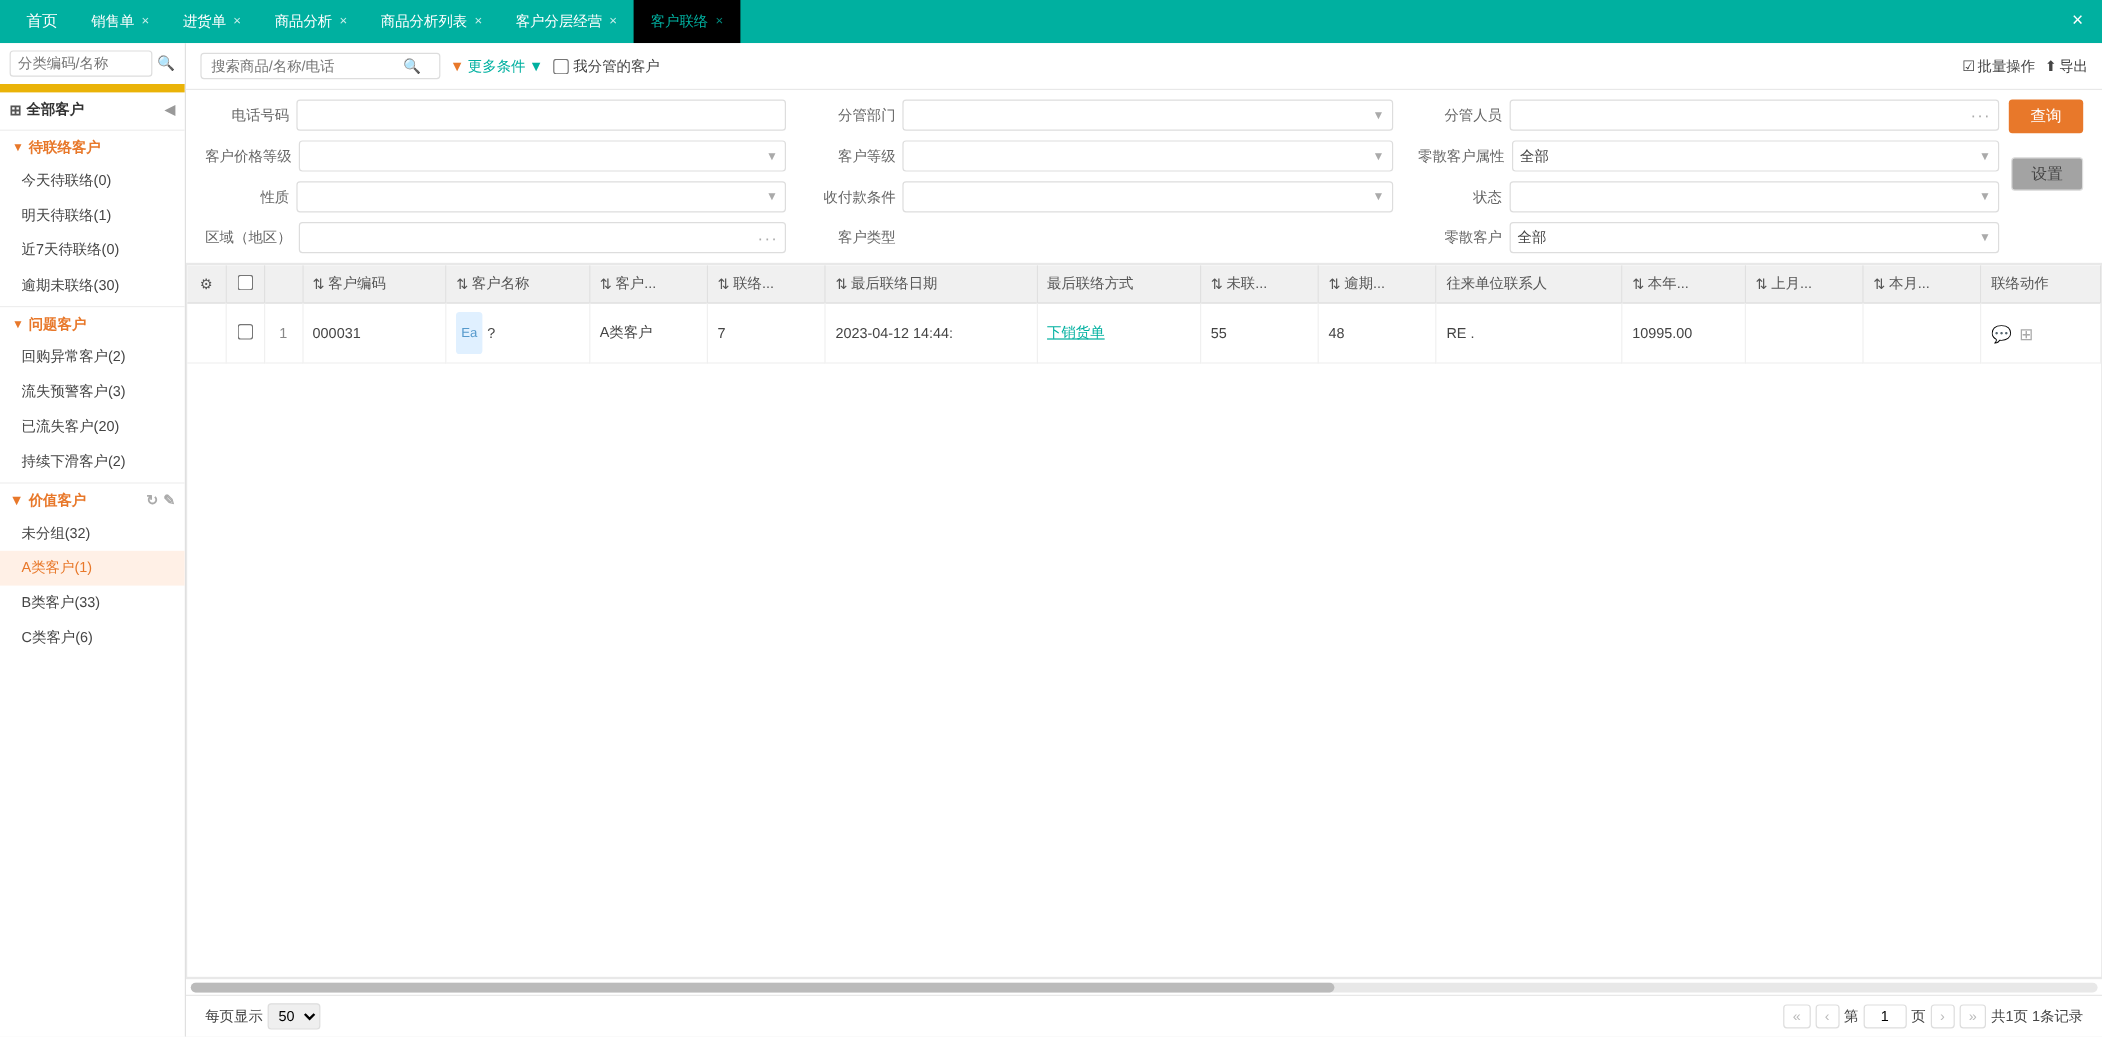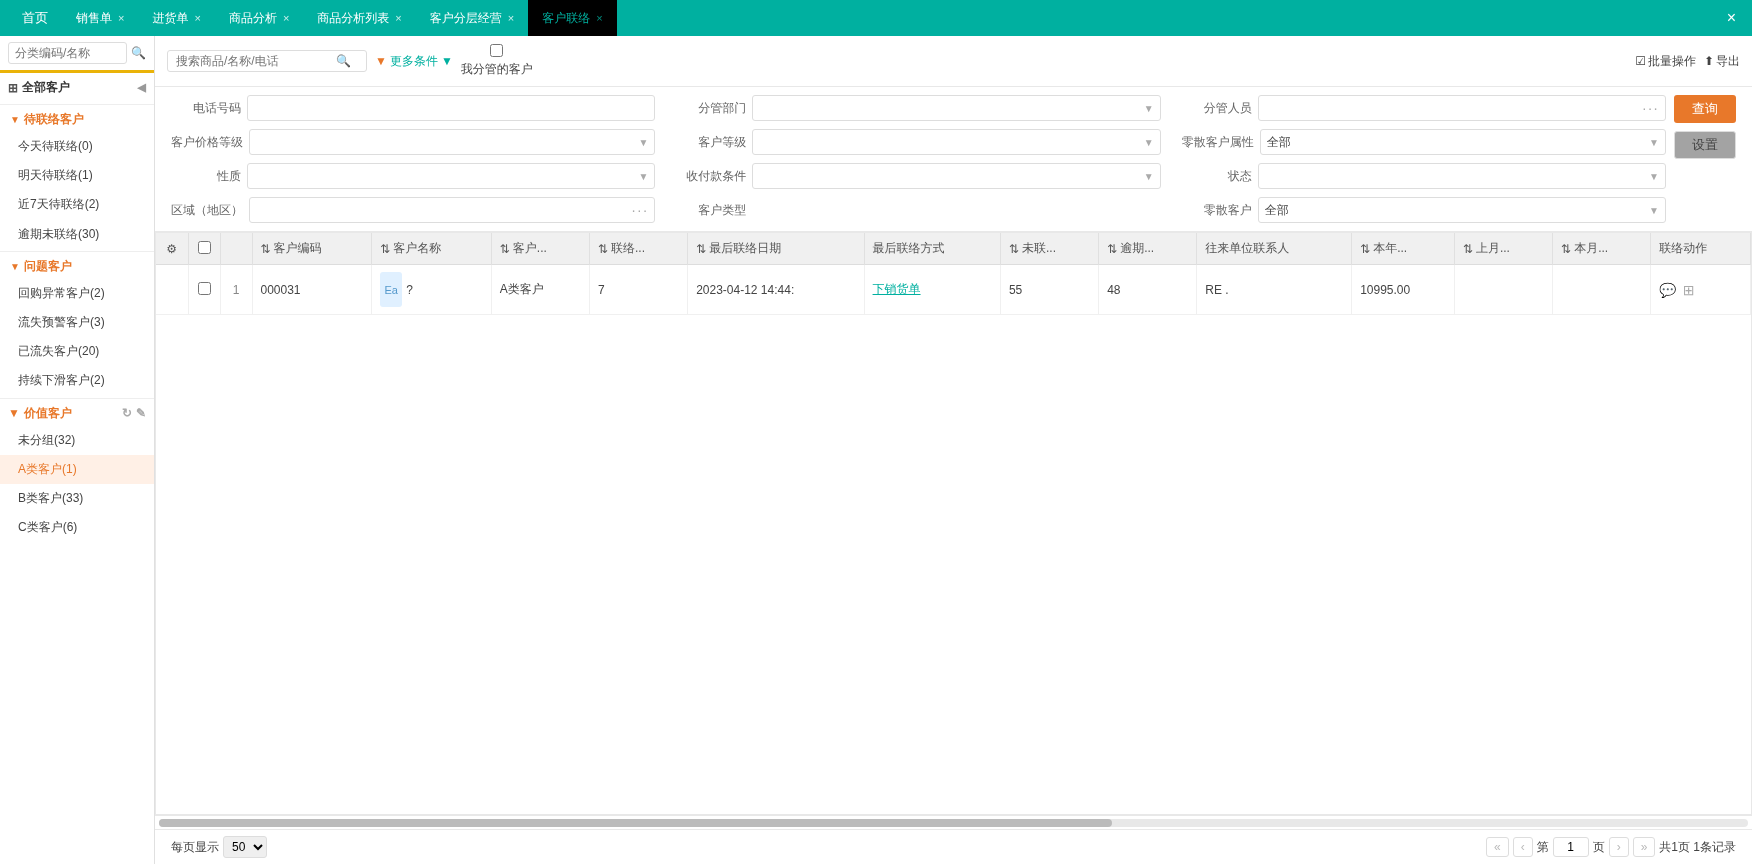--- a/index.html
+++ b/index.html
@@ -54,21 +54,21 @@
       background: white;
       border-right: 1px solid #e0e0e0;
       display: flex;
       flex-direction: column;
       overflow-y: auto;
     }
     .sidebar-search {
       display: flex;
       align-items: center;
       padding: 6px 8px;
-      border-bottom: 3px solid #eab308;
+      border-bottom: 7px solid #eab308;
     }
     .sidebar-search input {
       border: 1px solid #ddd;
       border-radius: 3px;
       padding: 3px 6px;
       width: 100%;
       font-size: 12px;
       outline: none;
       color: #999;
     }
@@ -169,21 +169,20 @@
       font-size: 12px;
     }
     .filter-icon { color: #e8782a; }
     .my-customers {
       display: flex;
       align-items: center;
       gap: 4px;
       font-size: 12px;
       color: #444;
       cursor: pointer;
-      flex-direction: column;
     }
     .my-customers input[type=checkbox] { cursor: pointer; }
     .top-right-actions {
       margin-left: auto;
       display: flex;
       align-items: center;
       gap: 8px;
     }
     .top-right-actions .action-link {
       color: #444;
@@ -259,22 +258,23 @@
       color: #444;
       border: 1px solid #ddd;
       border-radius: 3px;
       padding: 4px 16px;
       font-size: 13px;
       cursor: pointer;
     }
     .filter-actions {
       display: flex;
       flex-direction: column;
-      gap: 8px;
+      gap: 20px;
       margin-left: 8px;
+      align-items: flex-end;
     }
 
     
     .table-container {
       flex: 1;
       background: white;
       margin: 0;
       overflow: auto;
       border: 1px solid #e8e8e8;
     }
@@ -449,21 +449,21 @@
     </div>
 
     <div class="sidebar-divider"></div>
 
     <div class="sidebar-group-label">
       <span class="tri">▼</span>
       <span>待联络客户</span>
     </div>
     <div class="sidebar-item">今天待联络(0)</div>
     <div class="sidebar-item">明天待联络(1)</div>
-    <div class="sidebar-item">近7天待联络(2)</div>
+    <div class="sidebar-item">近7天待联络(0)</div>
     <div class="sidebar-item">逾期未联络(30)</div>
 
     <div class="sidebar-divider"></div>
 
     <div class="sidebar-group-label">
       <span class="tri">▼</span>
       <span>问题客户</span>
     </div>
     <div class="sidebar-item">回购异常客户(2)</div>
     <div class="sidebar-item">流失预警客户(3)</div>

